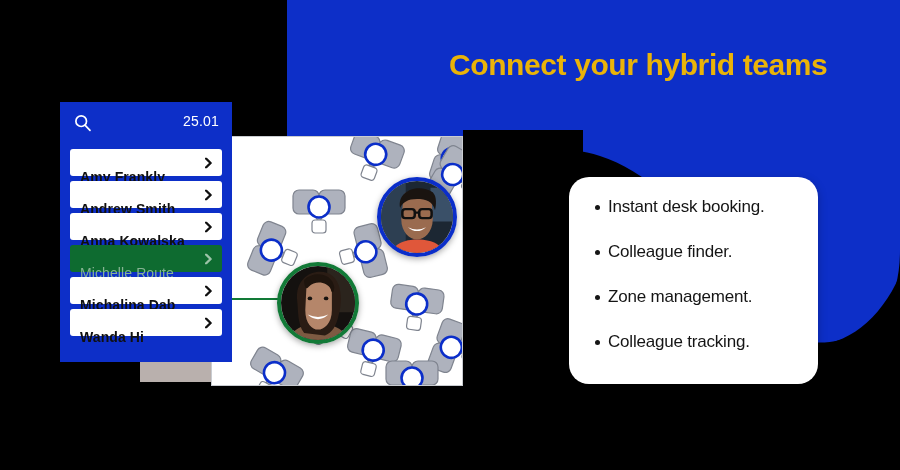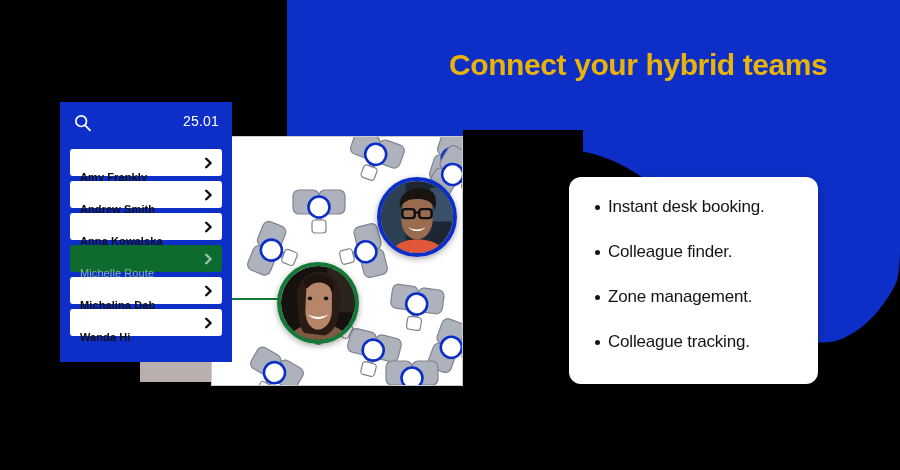--- a/index.html
+++ b/index.html
@@ -69,35 +69,35 @@
     position:absolute;right:13px;top:11px;
     color:#ffffff;font-size:14px;font-weight:500;letter-spacing:.2px;
   }
   .list{position:absolute;left:10px;top:47px;width:152px;}
   .row{
     position:relative;height:27px;margin-bottom:5px;border-radius:3px;
     background:#ffffff;display:flex;align-items:center;
   }
   .row.selected{background:#0e6b30;}
   .row-label{
-    font-size:11px;font-weight:700;color:#101010;
+    font-size:14px;font-weight:700;color:#101010;
     margin-left:10px;letter-spacing:.1px;margin-top:28px;
   }
   .row.selected .row-label{color:#86b393;font-weight:400;}
   .row-chev{
     position:absolute;right:10px;top:50%;transform:translateY(-50%);
     width:7px;height:11px;
   }
   .row-chev path{stroke:#101010;stroke-width:2.4;fill:none;stroke-linecap:round;stroke-linejoin:round;}
   .row.selected .row-chev path{stroke:#9cc3a7;}
 
   
   .feature-card{
     position:absolute;left:569px;top:177px;width:249px;height:207px;
-    background:#ffffff;border-radius:12px;
+    background:#ffffff;border-radius:20px;
     box-shadow:0 3px 10px rgba(0,0,0,.25);
     padding:19px 0 0 0;box-sizing:border-box;
   }
   .feat{
     display:flex;align-items:flex-start;
     margin:0 0 0 26px;height:45px;
   }
   .feat-dot{
     width:5px;height:5px;border-radius:50%;background:#151515;
     margin-top:9px;margin-right:8px;flex:none;

